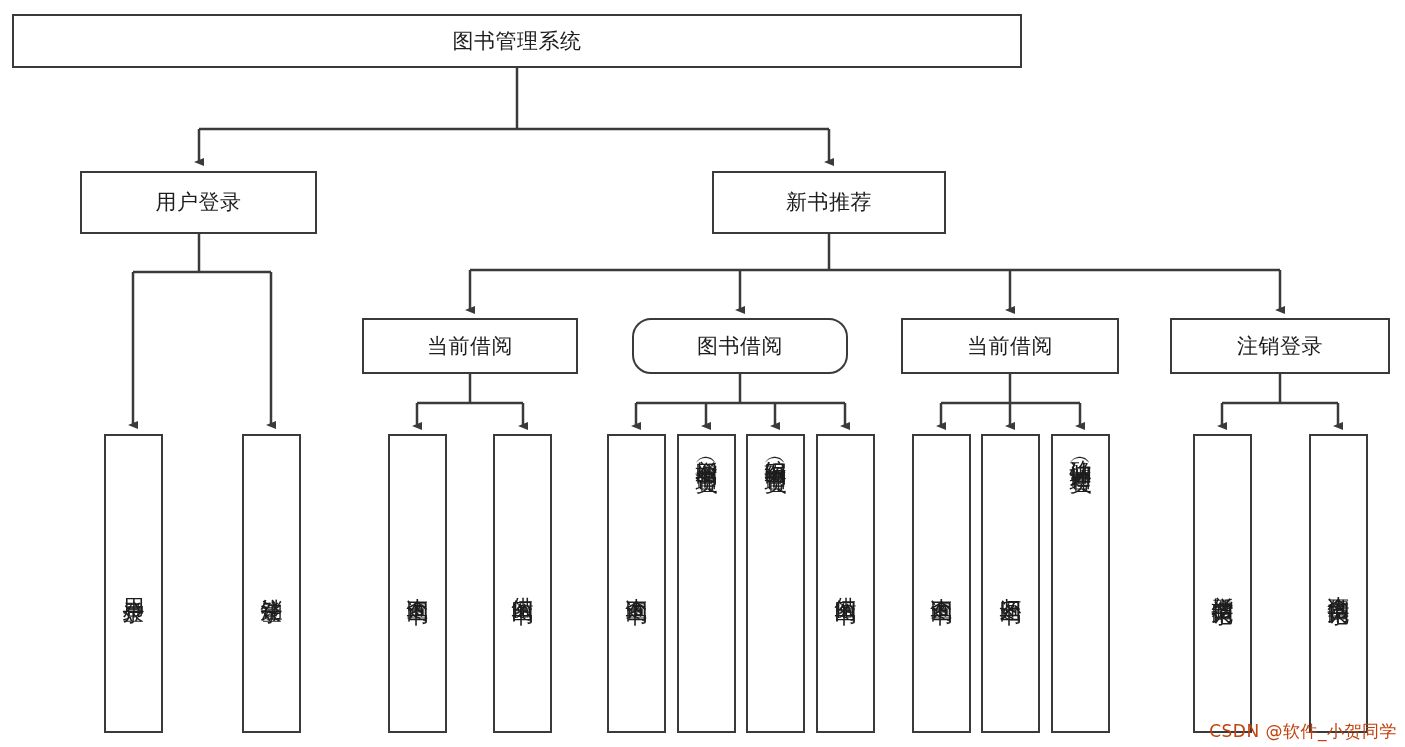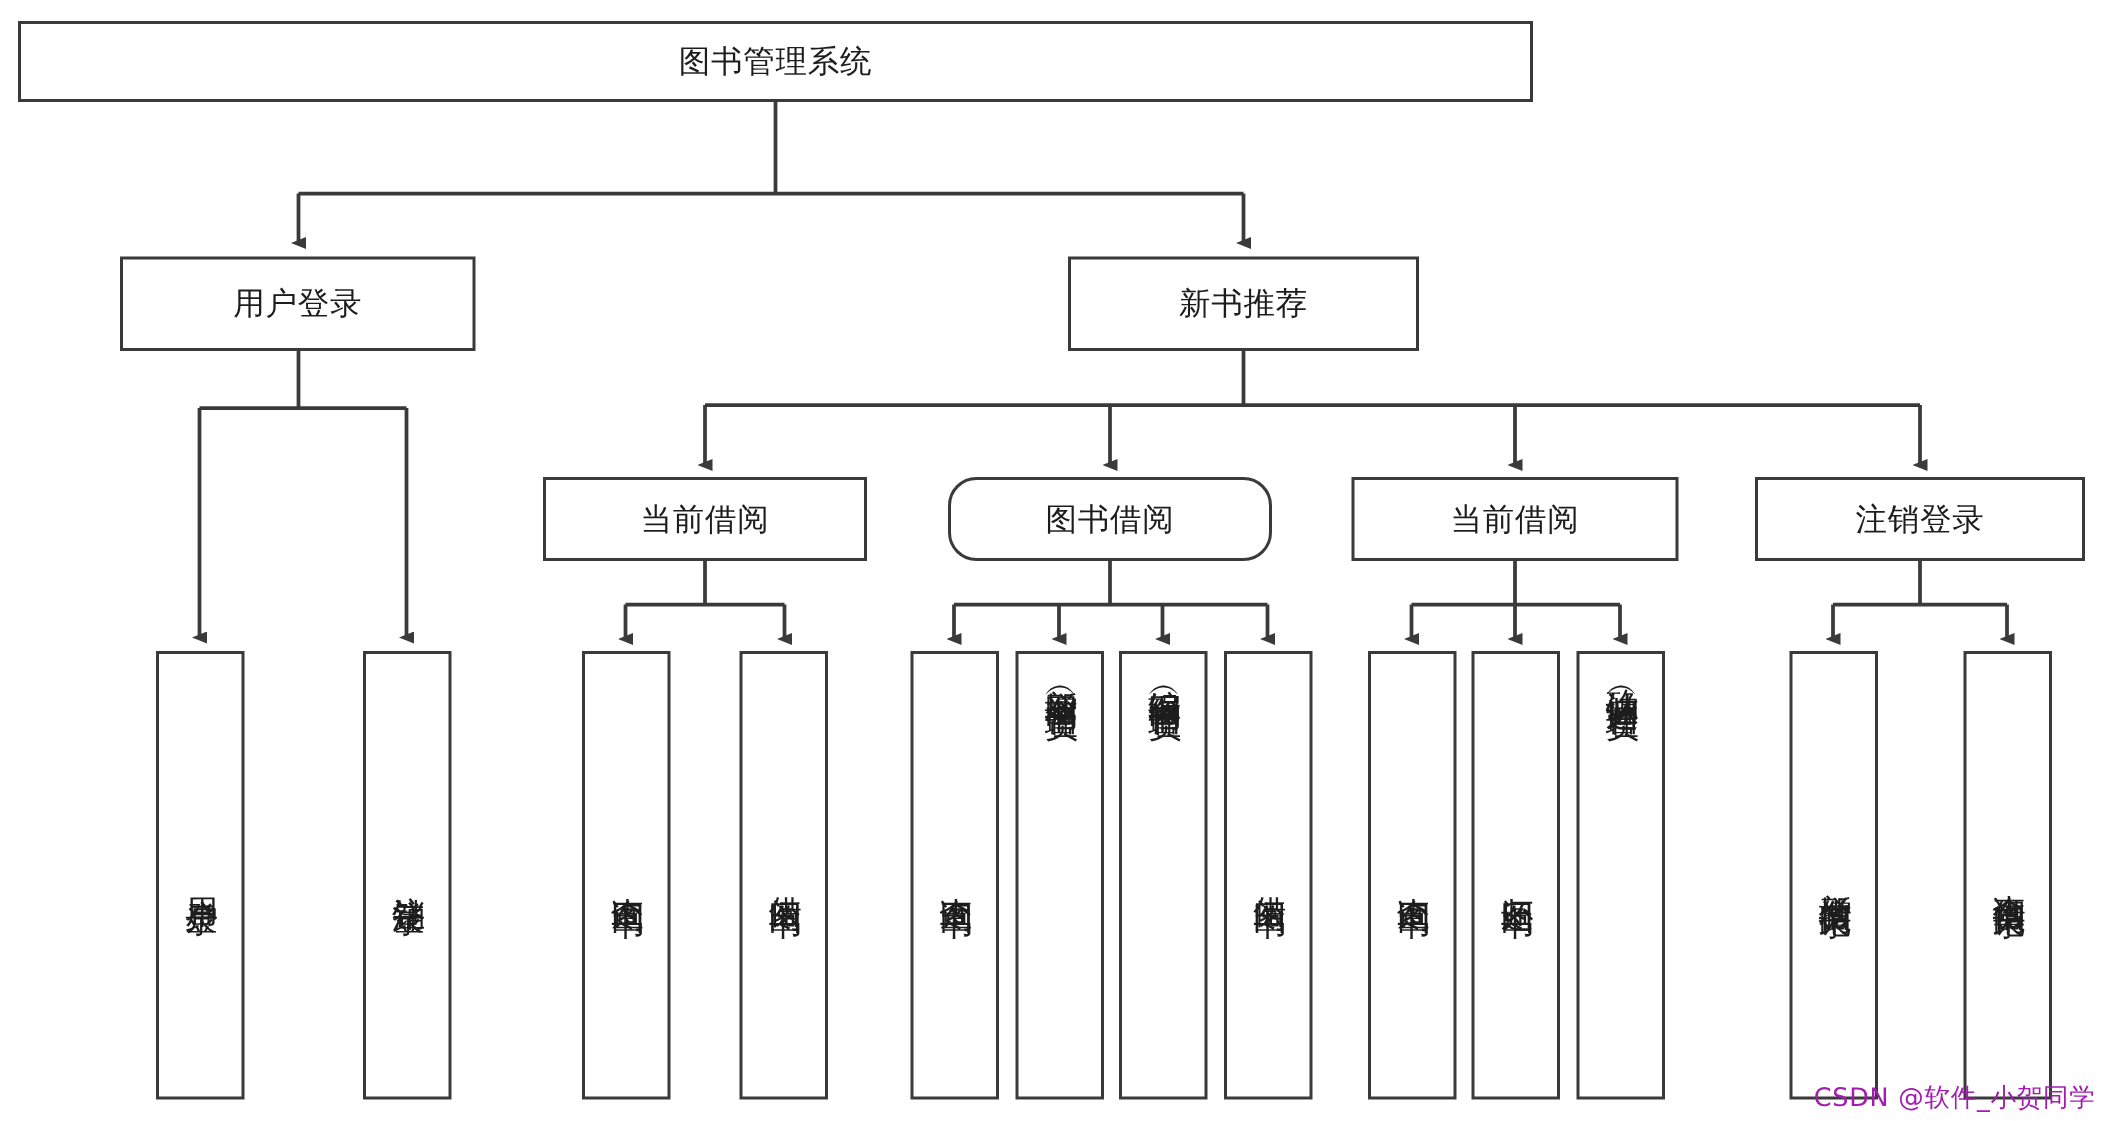--- a/index.html
+++ b/index.html
@@ -54,21 +54,21 @@
   }
   .leaf.centered {
     align-items: center;
     padding-top: 0;
   }
   .watermark {
     position: absolute;
     right: 8px;
     bottom: 4px;
     font-size: 17px;
-    color: #a21caf;
+    color: #c2410c;
     letter-spacing: 0.5px;
     z-index: 6;
     white-space: nowrap;
   }
 </style>
 </head>
 <body>
 
 <div id="canvas">
 

